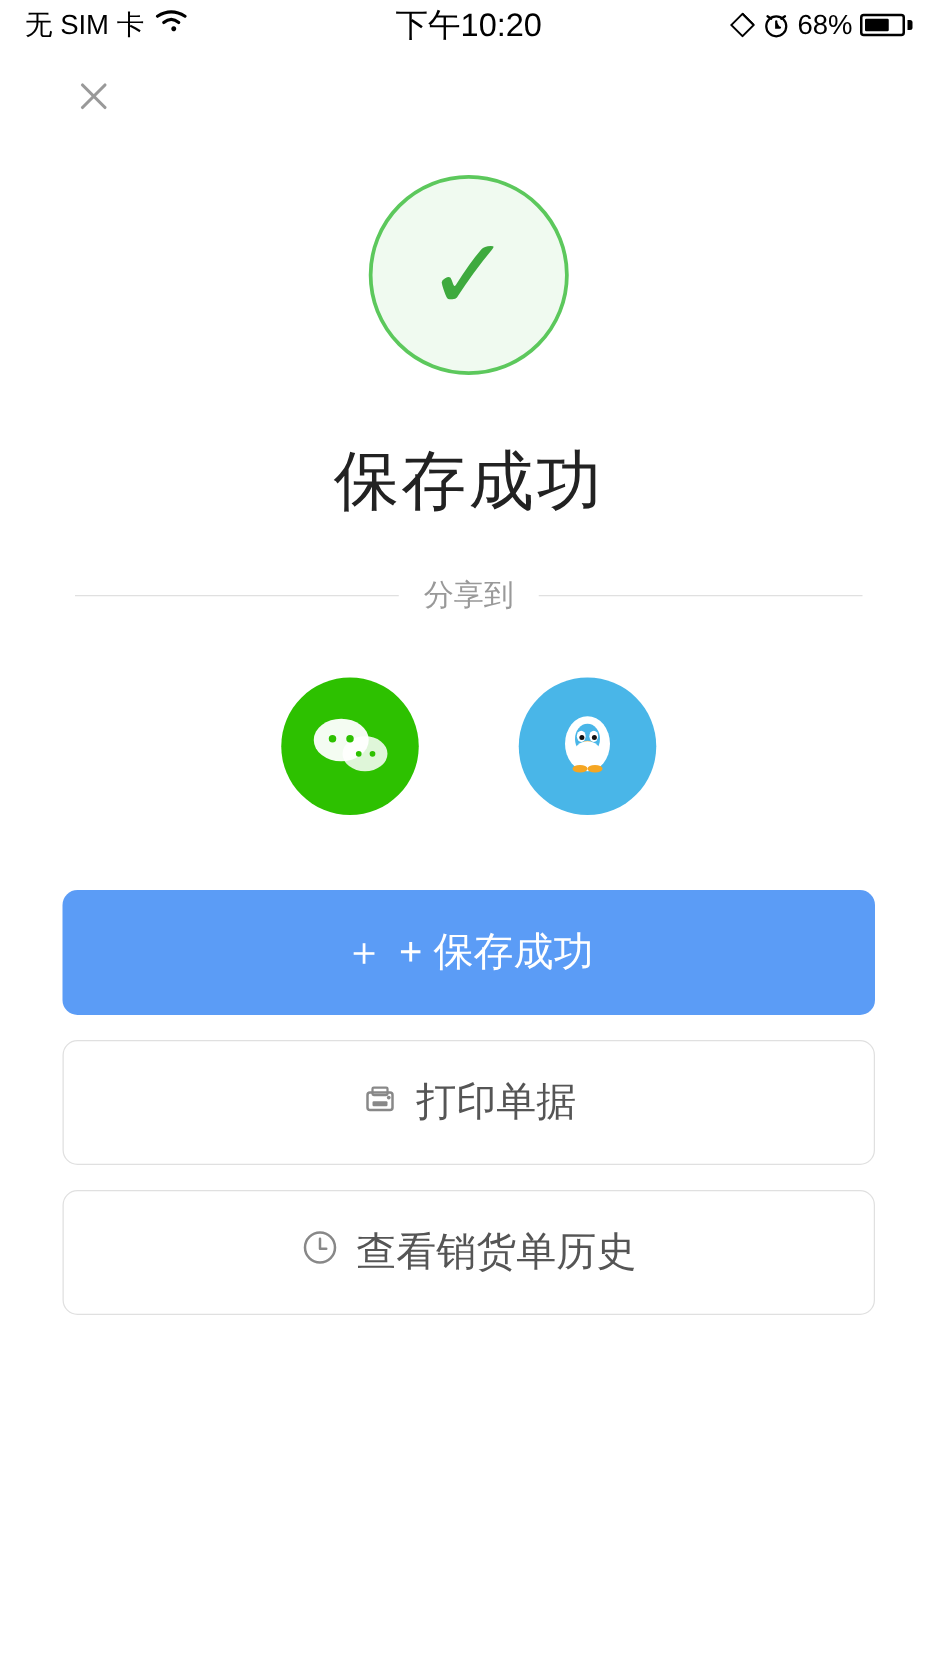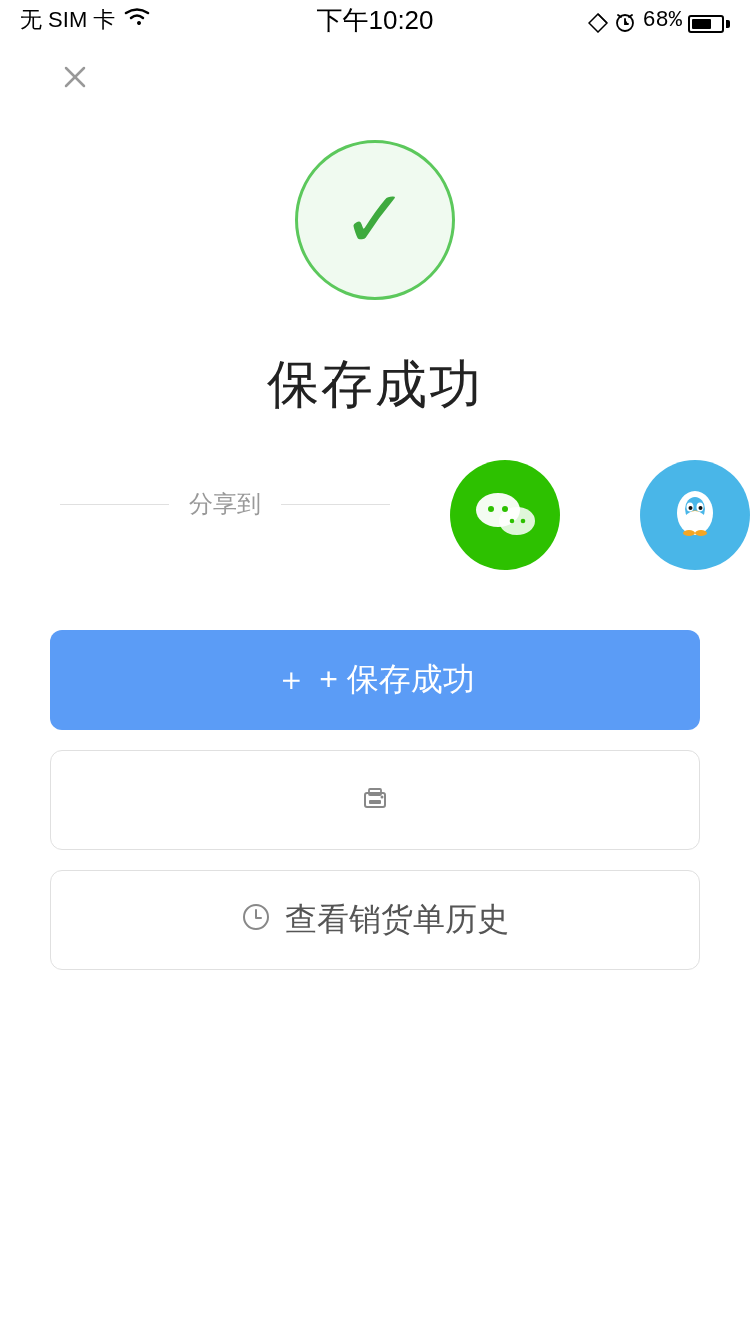--- a/index.html
+++ b/index.html
@@ -31,24 +31,23 @@
     }
     .status-center {
       font-size: 26px;
       font-weight: 500;
       position: absolute;
       left: 50%;
       transform: translateX(-50%);
     }
     .status-right {
       display: flex;
-      align-items: flex-end;
+      align-items: center;
       gap: 6px;
       font-size: 22px;
-      font-family: Liberation Mono, monospace;
     }
 
     
     .close-btn {
       position: absolute;
       top: 52px;
       left: 50px;
       width: 50px;
       height: 50px;
       display: flex;
@@ -93,22 +92,22 @@
       font-weight: 500;
       color: #222;
       margin-bottom: 40px;
       letter-spacing: 2px;
     }
 
     
     .share-section {
       width: 100%;
       display: flex;
-      flex-direction: row;
-      align-items: flex-end;
+      flex-direction: column;
+      align-items: center;
       margin-bottom: 60px;
     }
     .share-divider {
       width: 100%;
       display: flex;
       align-items: center;
       gap: 20px;
       padding: 0 60px;
       margin-bottom: 50px;
     }
@@ -328,20 +327,21 @@
 
     <button class="btn-secondary">
       <span class="btn-icon">
         <svg width="30" height="30" viewBox="0 0 30 30" fill="none">
           <rect x="5" y="11" width="20" height="14" rx="2" stroke="#888" stroke-width="2"></rect>
           <rect x="9" y="7" width="12" height="6" rx="1" stroke="#888" stroke-width="1.8"></rect>
           <rect x="9" y="18" width="12" height="4" rx="1" fill="#888"></rect>
           <circle cx="22" cy="15" r="1.5" fill="#888"></circle>
         </svg>
       </span>
+      <span>打印单据</span>
     </button>
 
     <button class="btn-secondary">
       <span class="btn-icon">
         <svg width="30" height="30" viewBox="0 0 30 30" fill="none">
           <circle cx="15" cy="15" r="12" stroke="#888" stroke-width="2"></circle>
           <polyline points="15,8 15,16 20,16" stroke="#888" stroke-width="2" stroke-linecap="round" stroke-linejoin="round"></polyline>
         </svg>
       </span>
       <span>查看销货单历史</span>

